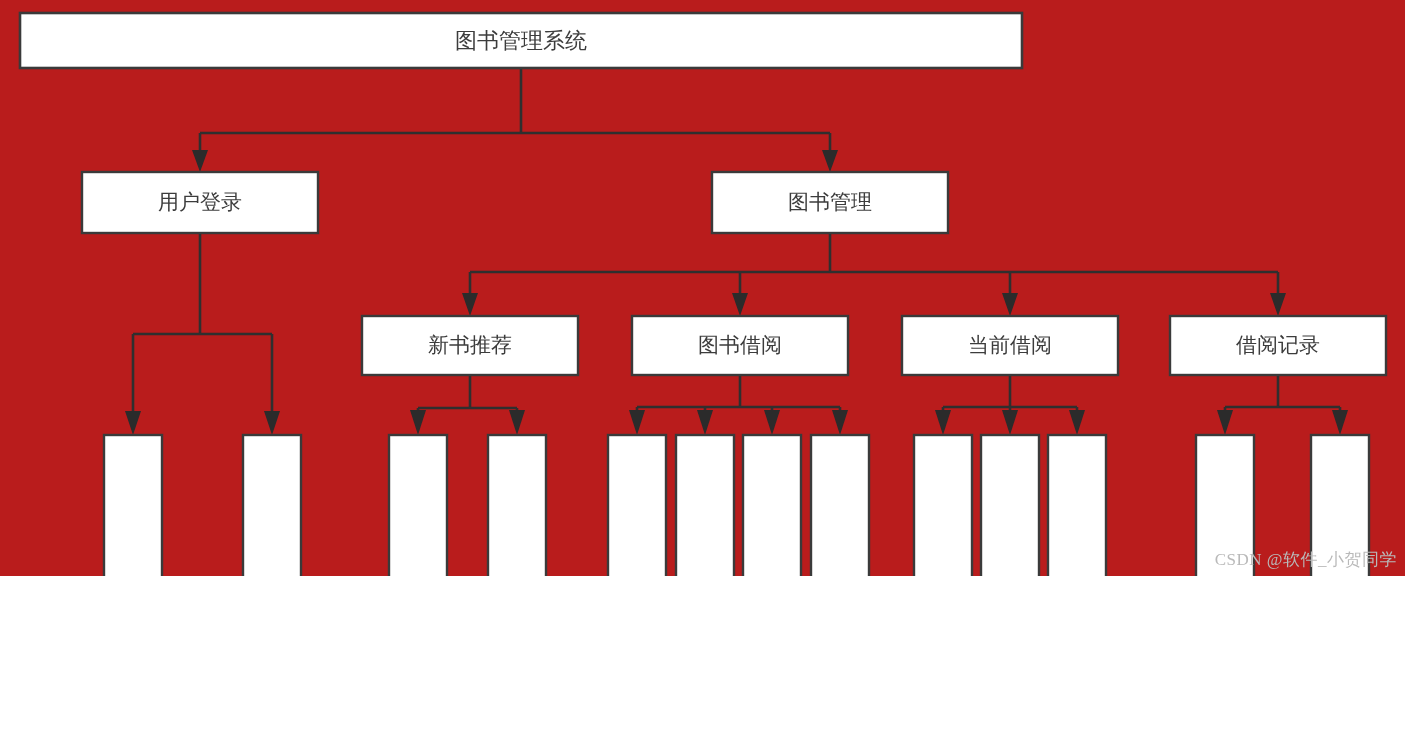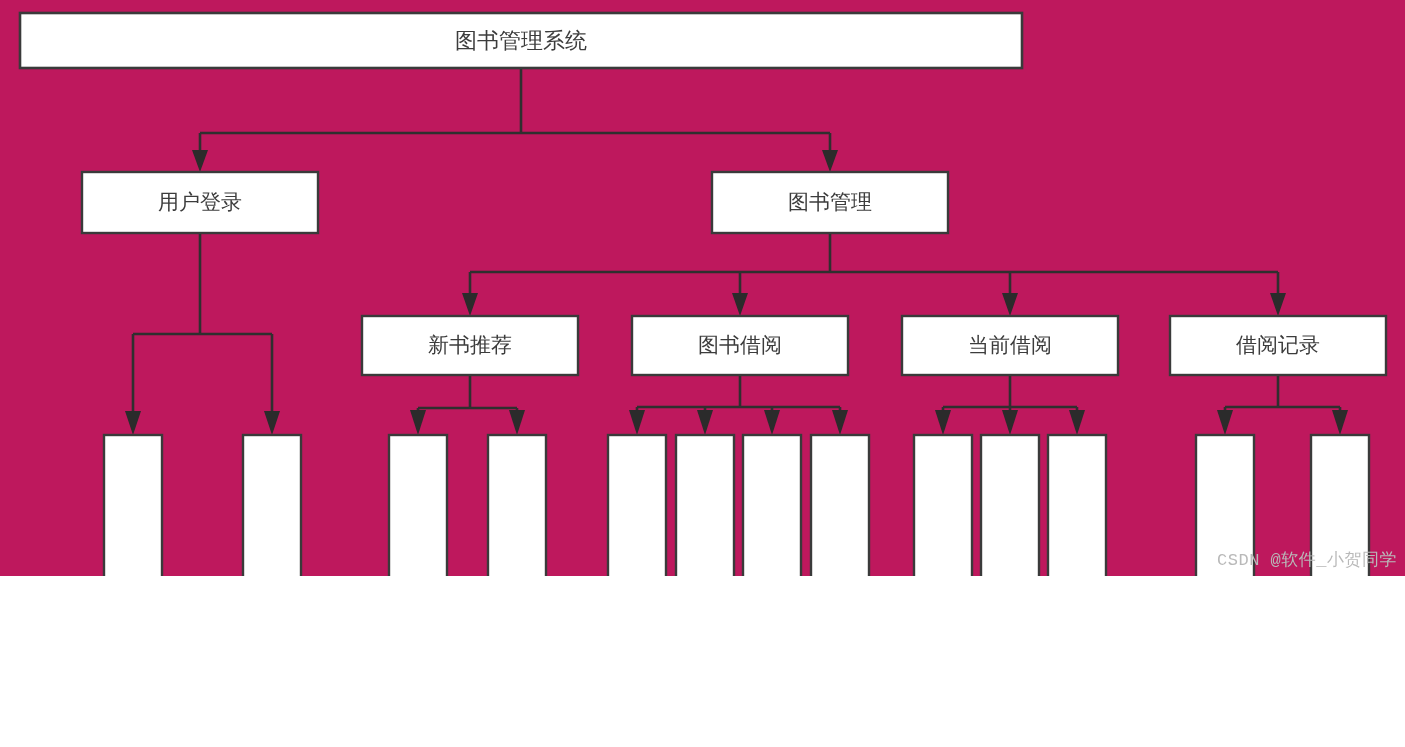--- a/index.html
+++ b/index.html
@@ -8,21 +8,21 @@
     padding: 0;
     background: #ffffff;
   }
   body {
     font-family: "DejaVu Sans", "Liberation Sans", sans-serif;
   }
   #diagram-root {
     position: relative;
     width: 1405px;
     height: 576px;
-    background: #be185d;
+    background: #b91c1c;
     overflow: hidden;
   }
   svg.diagram-canvas {
     position: absolute;
     left: 0;
     top: 0;
     width: 1405px;
     height: 747px;
     display: block;
   }
@@ -56,21 +56,21 @@
     text-orientation: upright;
     glyph-orientation-vertical: 0;
     letter-spacing: 3px;
     dominant-baseline: middle;
   }
   .node-label.root-label { font-size: 22px; }
   .watermark-text {
     position: absolute;
     right: 8px;
     bottom: 5px;
-    font-family: Liberation Mono, monospace;
+    font-family: Liberation Serif, serif;
     font-size: 17px;
     color: #b9b9b9;
     white-space: nowrap;
     user-select: none;
     letter-spacing: 0.5px;
   }
 </style>
 </head>
 <body>
 

